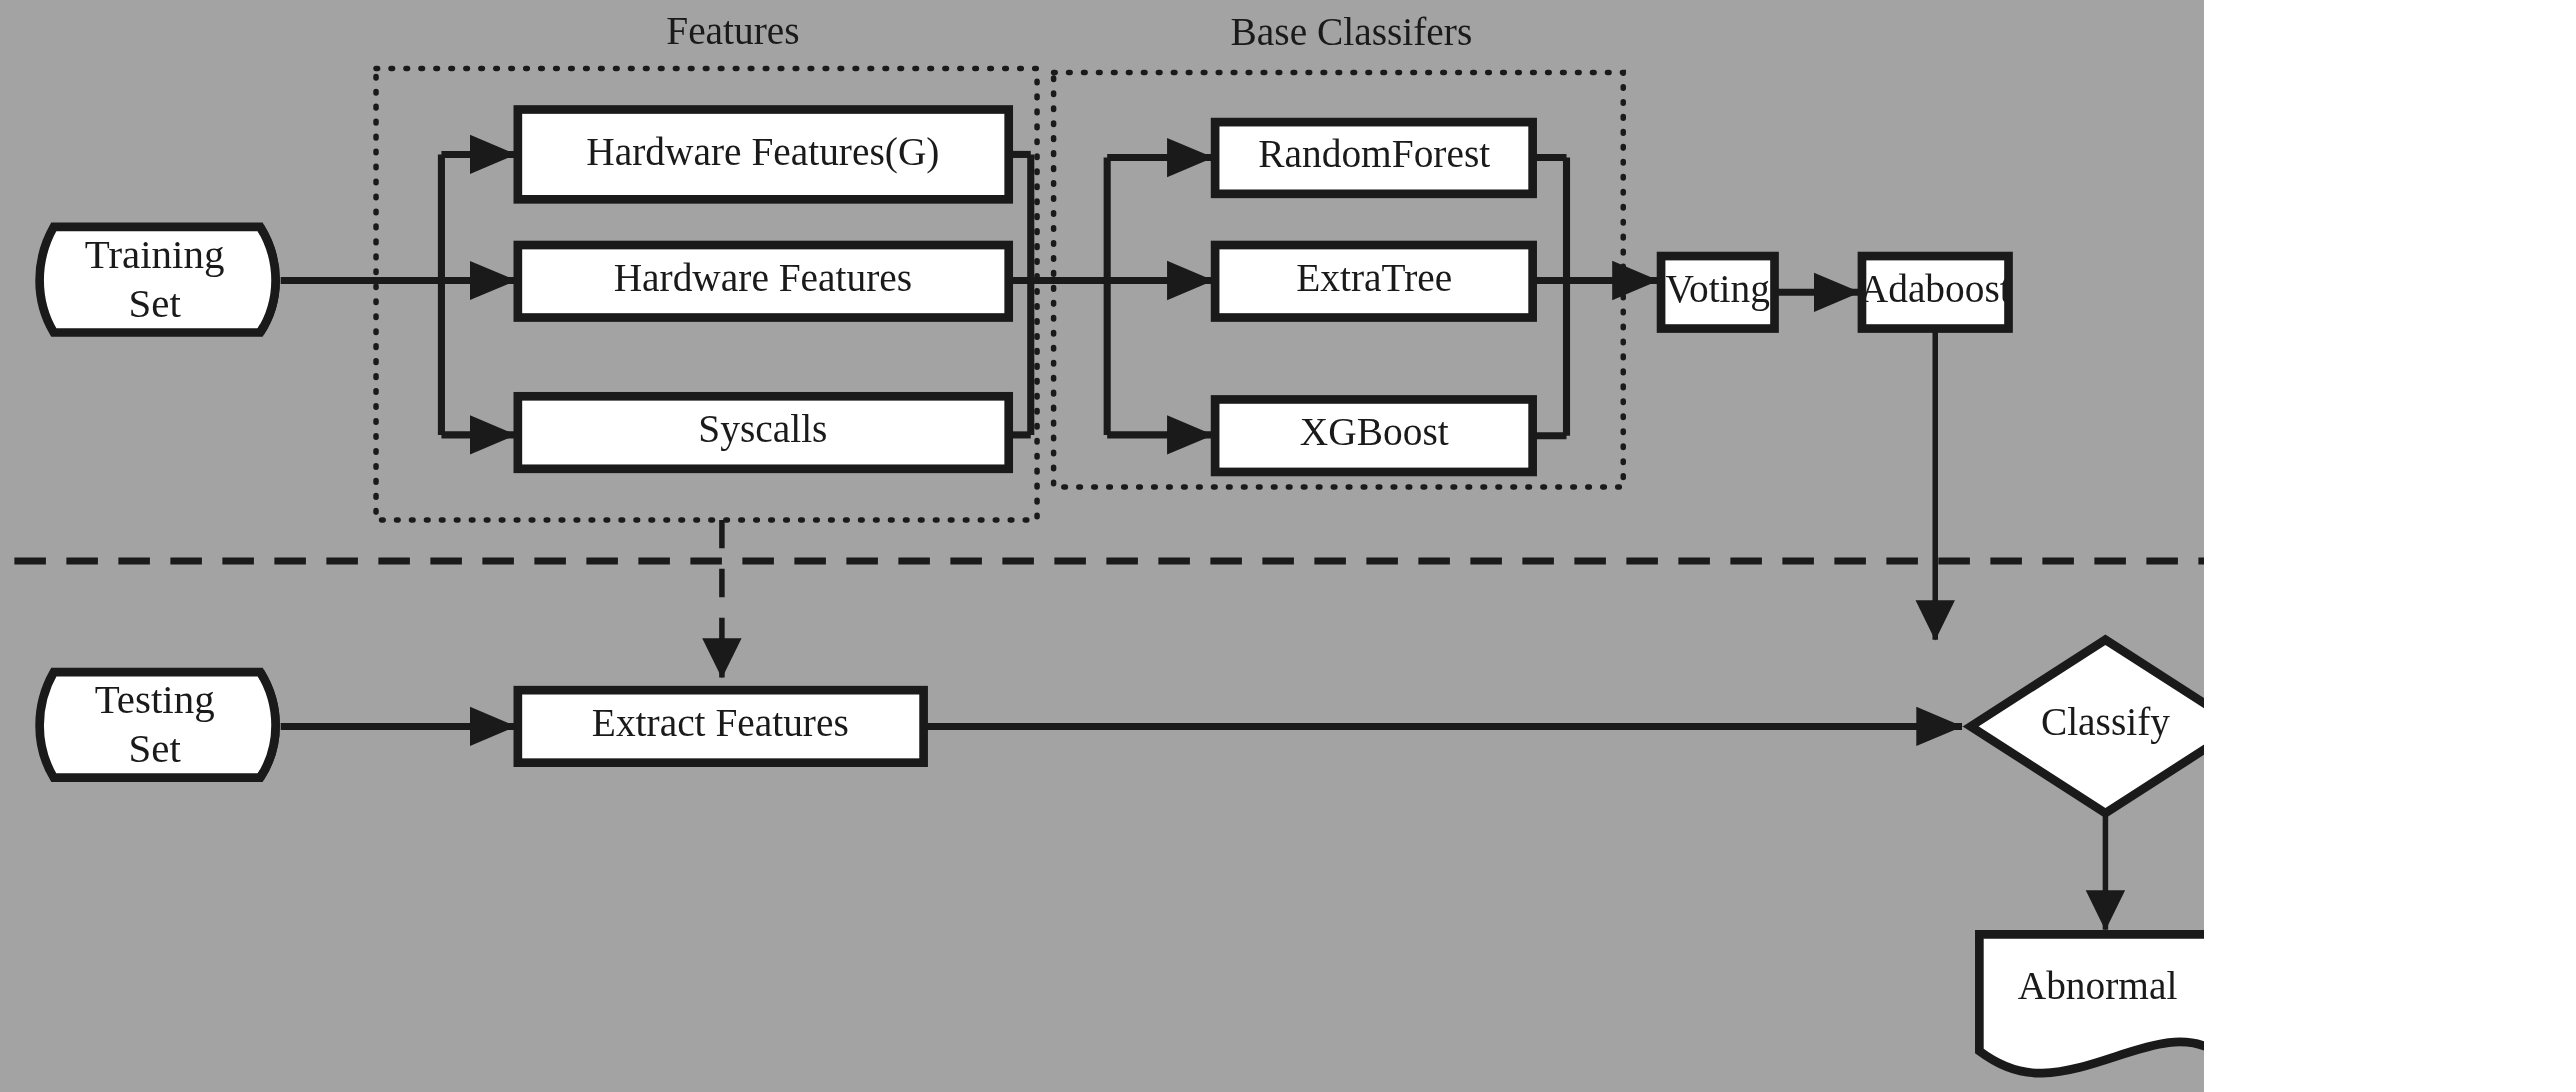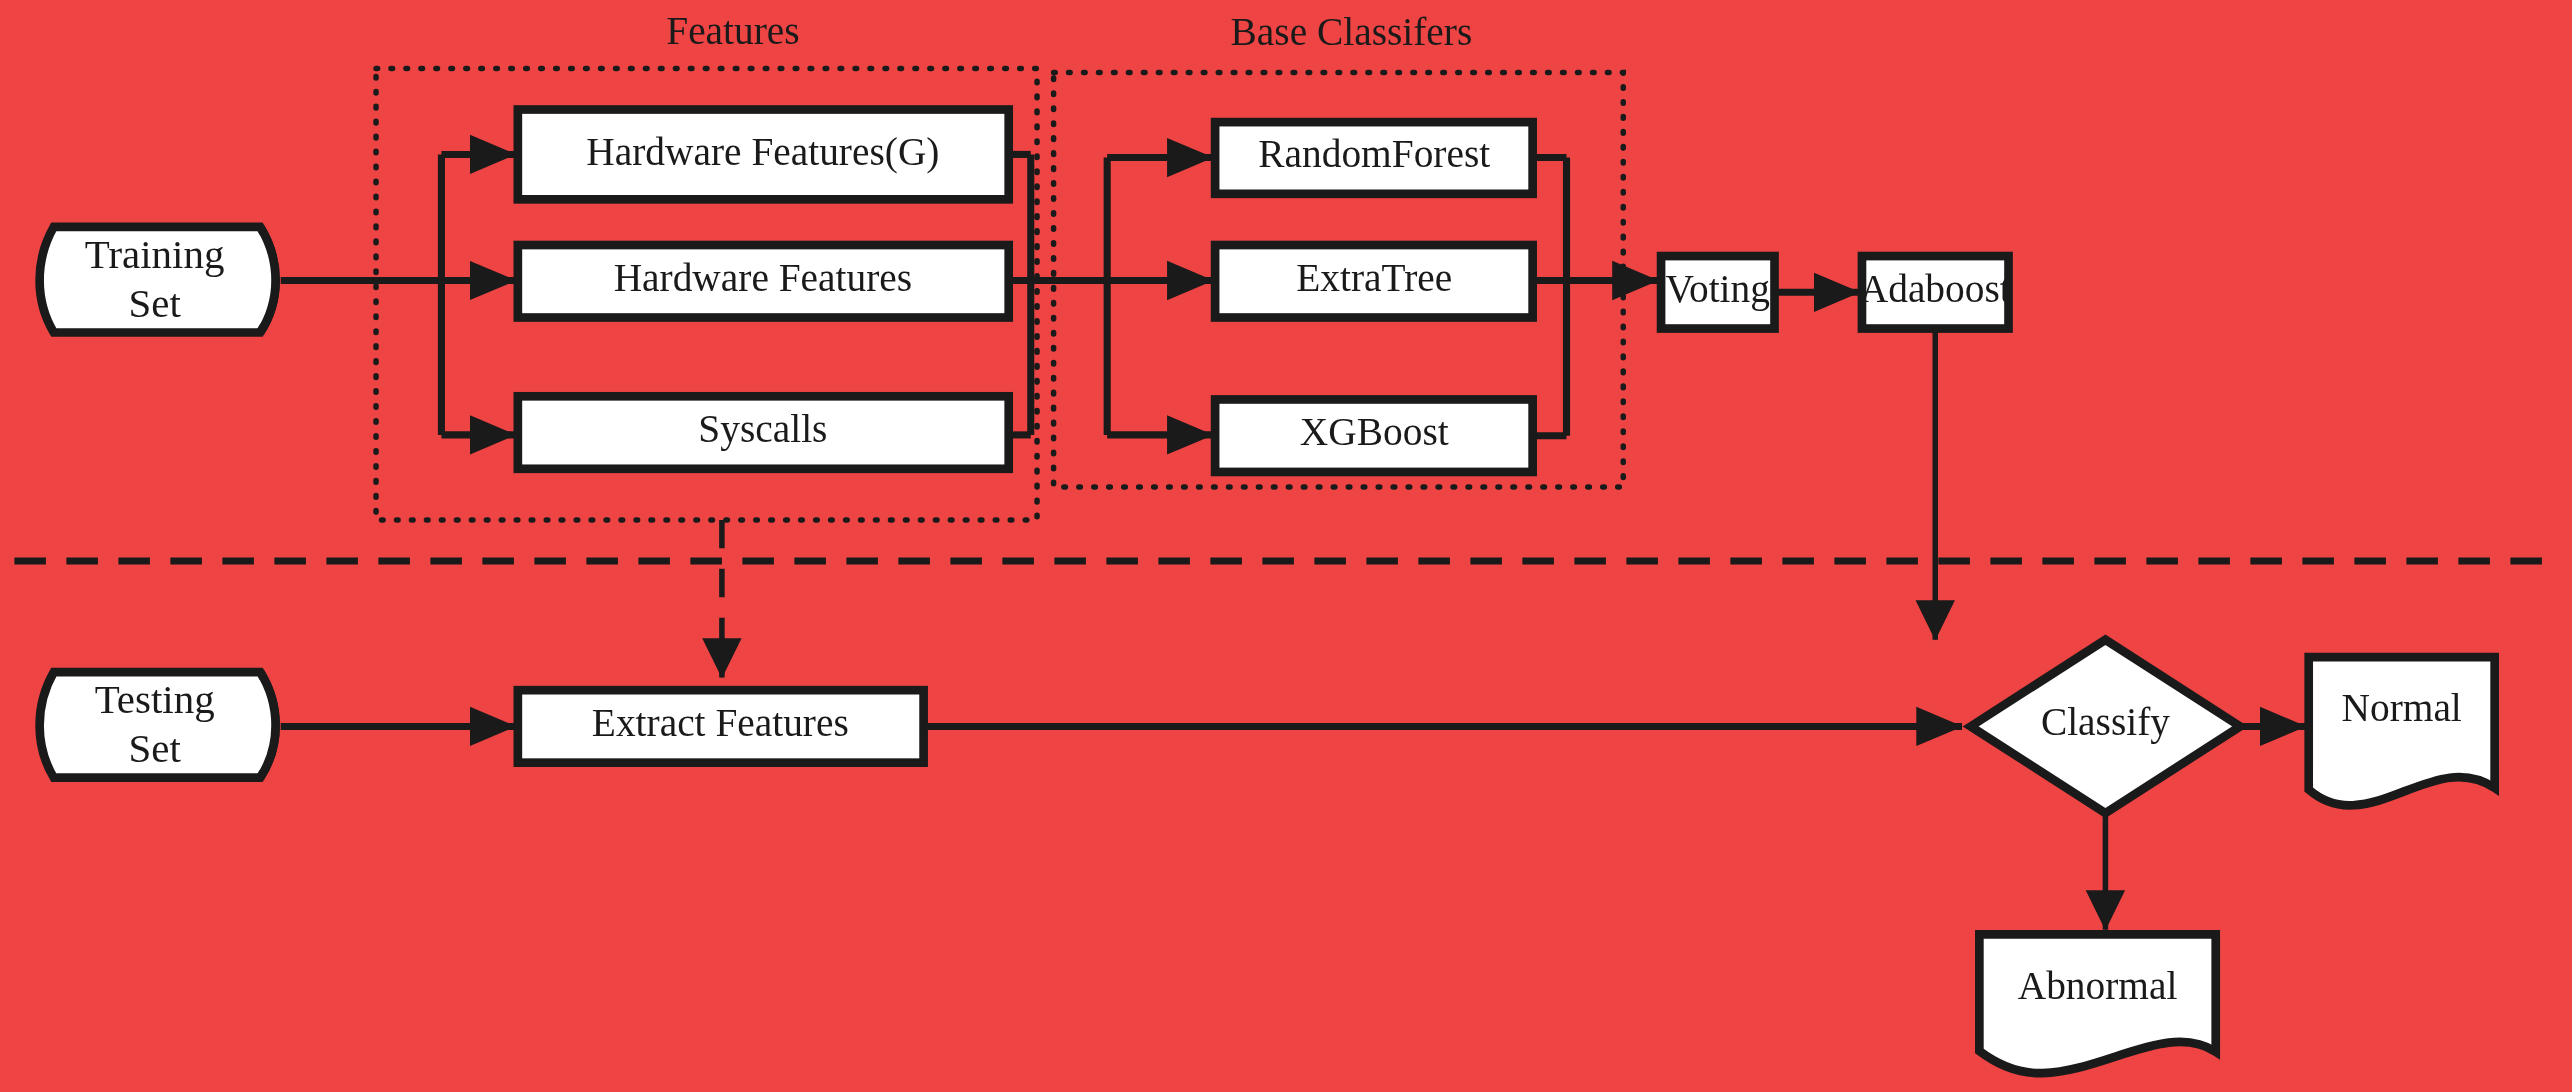--- a/index.html
+++ b/index.html
@@ -6,23 +6,23 @@
   html, body {
     margin: 0;
     padding: 0;
     background: #ffffff;
   }
   body {
     font-family: "Liberation Serif", "DejaVu Serif", serif;
   }
   #canvas {
     position: relative;
-    width: 2572px;
+    width: 2204px;
     height: 1092px;
-    background: #ef4444;
+    background: #a3a3a3;
     overflow: hidden;
   }
   #diagram-svg {
     display: block;
     width: 2576px;
     height: 1092px;
   }
   .node-label {
     font-family: "Liberation Serif", "DejaVu Serif", serif;
     fill: #1a1a1a;

